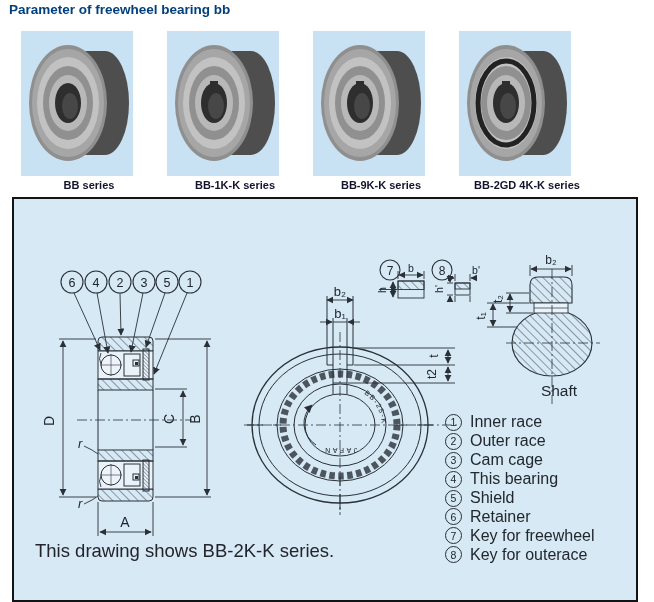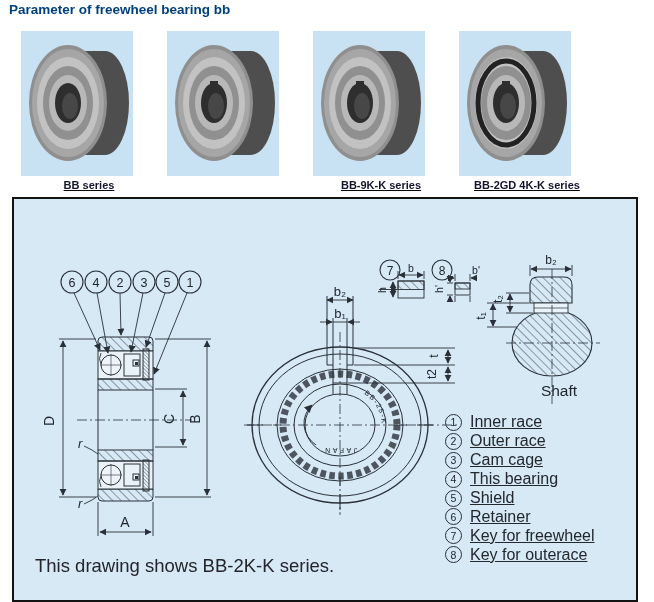--- a/index.html
+++ b/index.html
@@ -1,31 +1,31 @@
 <!DOCTYPE html>
 <html><head>
 <meta charset="utf-8">
 <style>
   * { margin:0; padding:0; box-sizing:content-box; }
   body { background:#ffffff; font-family:"Liberation Sans","DejaVu Sans",sans-serif; }
   .page { position:relative; width:654px; height:602px; background:#ffffff; overflow:hidden; }
   .page-title { position:absolute; left:9px; top:2px; font-size:13.5px; font-weight:bold; color:#01407c; }
   .photo-row { position:absolute; left:21px; top:31px; display:flex; gap:10px; }
-  .photo-card { width:136px;text-decoration:underline; }
+  .photo-card { width:136px; }
   .photo { width:112px; height:145px; background:#c9e2f3; }
   .photo svg { display:block; }
   .photo-label { height:16px; padding-top:3px; text-align:center; font-size:11px; font-weight:bold; color:#13132e; white-space:nowrap; }
   .drawing-panel { position:absolute; left:12px; top:197px; width:622px; height:401px; background:#d6e9f5; border:2px solid #131313; }
   svg.drawing { position:absolute; left:0; top:0; }
   svg text { font-family:"Liberation Sans","DejaVu Sans",sans-serif; fill:#20262e; }
   .legend { position:absolute; left:431px; top:214px; }
   .legend-row { display:flex; align-items:center; height:18.9px; gap:8px; }
   .num-circle { width:15px; height:15px; border:1.3px solid #2a2f38; border-radius:50%; display:flex; align-items:center; justify-content:center; font-size:10.5px; color:#23272e; flex:none; }
-  .legend-label { font-size:16px; color:#23272e; white-space:nowrap;text-decoration:underline; }
-  .caption { position:absolute; left:21px; top:356px; font-size:18.5px; color:#24242c; white-space:nowrap; }
+  .legend-label { font-size:16px; color:#23272e; white-space:nowrap; }
+  .caption { position:absolute; left:21px; top:341px; font-size:18.5px; color:#24242c; white-space:nowrap; }
 </style>
 </head>
 <body>
 
 <div class="page">
 
   <div class="page-title">Parameter of freewheel bearing bb</div>
 
   <div class="photo-row">
     <div class="photo-card">
@@ -49,20 +49,21 @@
       </div>
       <div class="photo-label">BB series</div>
     </div>
     <div class="photo-card">
       <div class="photo">
         <svg width="112" height="145" viewBox="0 0 112 145">
           <use href="#bearingG"></use>
           <rect x="43" y="50" width="8" height="7" fill="#2e2e2e"></rect>
         </svg>
       </div>
+      <div class="photo-label">BB-1K-K series</div>
     </div>
     <div class="photo-card">
       <div class="photo">
         <svg width="112" height="145" viewBox="0 0 112 145">
           <use href="#bearingG"></use>
           <rect x="43" y="50" width="8" height="7" fill="#2e2e2e"></rect>
         </svg>
       </div>
       <div class="photo-label">BB-9K-K series</div>
     </div>

